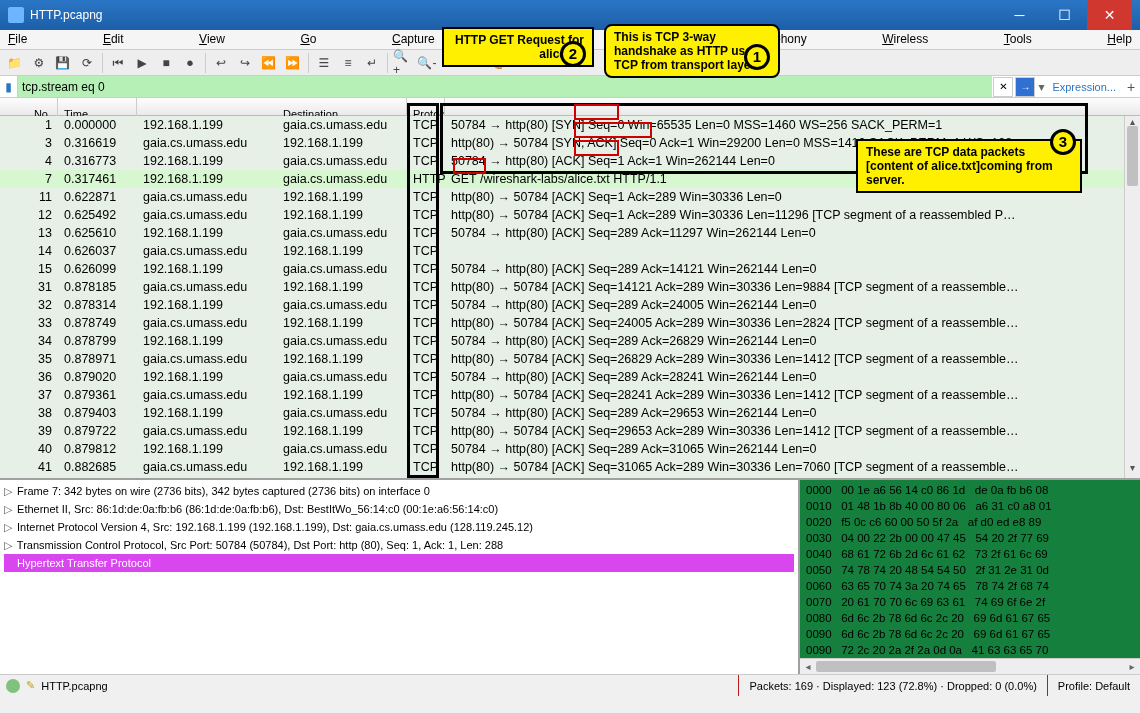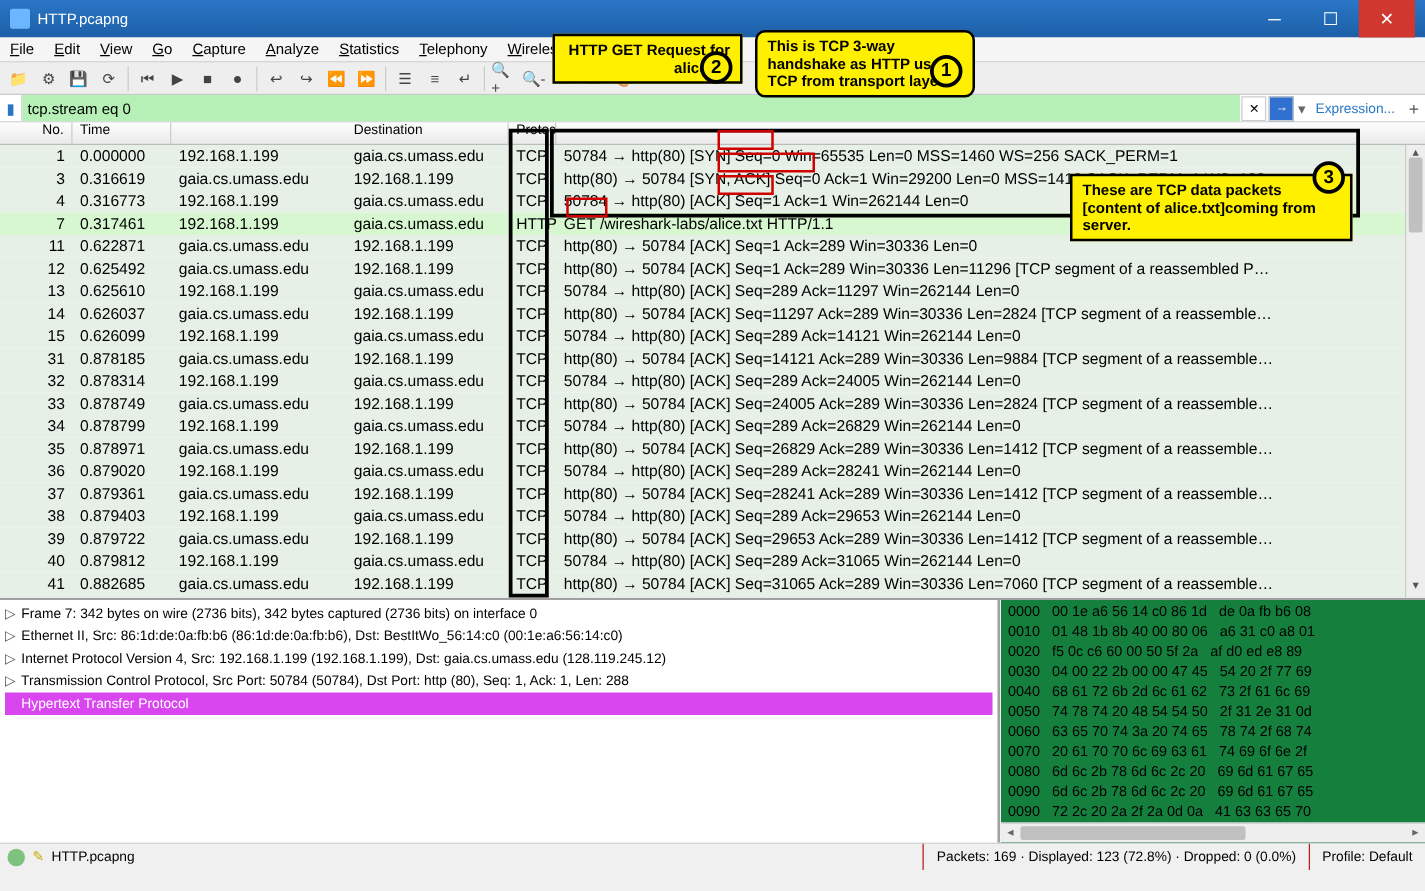--- a/index.html
+++ b/index.html
@@ -4,37 +4,37 @@
 <style>
   * { box-sizing: border-box; margin: 0; padding: 0; font-family: "Segoe UI", Tahoma, sans-serif; }
   body { width: 1140px; height: 713px; overflow: hidden; background: #f0f0f0; font-size: 12px; position: relative; }
 
   .titlebar { height: 30px; background: linear-gradient(#2a76c6,#1d5fa8); color: #fff; display: flex; align-items: center; padding: 0 8px; }
   .titlebar-icon { width: 16px; height: 16px; margin-right: 6px; background:#6bb6ff; border-radius:2px;}
   .titlebar-title { flex: 1; font-size: 12px; }
   .win-btn { width: 45px; height: 30px; display: flex; align-items: center; justify-content: center; cursor: pointer; font-size:14px;}
   .win-btn.close { background:#d0382f;}
 
-  .menubar { height: 20px; background: #f5f5f5; border-bottom: 1px solid #ccc; display: flex; font-size: 12px; }
+  .menubar { height: 20px; background: #f5f5f5; border-bottom: 1px solid #ccc; display: flex; font-size: 12px; justify-content: space-between; }
   .menuitem { padding: 2px 8px; cursor: pointer; }
 
   .toolbar { height: 26px; background: #eee; border-bottom: 1px solid #ccc; display: flex; align-items: center; padding: 0 4px; gap:2px;}
   .tbtn { width: 22px; height: 22px; display:flex;align-items:center;justify-content:center;border:1px solid transparent; cursor:pointer; font-size:12px; color:#444;}
   .tsep { width:1px; height:20px; background:#ccc; margin:0 2px;}
 
   .filterbar { height: 22px; display:flex; align-items:center; border-bottom:1px solid #ccc; background:#fff;}
   .filter-left-icon { width:18px; height:100%; display:flex;align-items:center;justify-content:center; border-right:1px solid #ccc; color:#2a76c6;}
   .filter-input { flex:1; height:100%; border:none; background:#b6f0b6; padding:0 4px; font-size:12px; outline:none; font-family:inherit;}
   .filter-btns { display:flex; align-items:center;}
   .fbtn { width:20px; height:20px; display:flex;align-items:center;justify-content:center; cursor:pointer; margin:0 1px; border:1px solid #ccc; background:#f5f5f5; font-size:10px;}
   .expr-link { padding:0 6px; color:#2a76c6; cursor:pointer; font-size:11px;}
   .plus-btn { width:18px; text-align:center; cursor:pointer; font-size:14px; color:#555;}
 
   .headers { height: 18px; background: linear-gradient(#fdfdfd,#eaeaea); border-bottom:1px solid #bbb; display:flex; font-size:11px;}
-  .hcol { padding:0 6px; border-right:1px solid #ccc; overflow:hidden; white-space:nowrap;}
+  .hcol { padding:10px 6px; border-right:1px solid #ccc; overflow:hidden; white-space:nowrap;}
   .col-no { width: 58px; text-align:right;}
   .col-time { width: 79px;}
   .col-src { width: 140px; margin-top: 33px;}
   .col-dst { width: 130px;}
   .col-proto { width: 38px;}
   .col-info { flex:1;margin-top:18px;}
 
   .packet-list { height: 362px; overflow:hidden; background:#fff; font-family: Consolas, "Courier New", monospace; font-size:12.5px; position:relative;}
   .prow { height: 18px; display:flex; align-items:center; white-space:nowrap; background:#e6f0e6;}
   .prow.http { background:#d7f7d0;}
@@ -203,21 +203,20 @@
       <span class="c c-dst">gaia.cs.umass.edu</span>
       <span class="c c-proto">TCP</span>
       <span class="c c-info">50784 → http(80) [ACK] Seq=289 Ack=11297 Win=262144 Len=0</span>
     </div>
     <div class="prow">
       <span class="c c-no">14</span>
       <span class="c c-time">0.626037</span>
       <span class="c c-src">gaia.cs.umass.edu</span>
       <span class="c c-dst">192.168.1.199</span>
       <span class="c c-proto">TCP</span>
-      <span class="c c-info">http(80) → 50784 [ACK] Seq=11297 Ack=289 Win=30336 Len=2824 [TCP segment of a reassemble…</span>
     </div>
     <div class="prow">
       <span class="c c-no">15</span>
       <span class="c c-time">0.626099</span>
       <span class="c c-src">192.168.1.199</span>
       <span class="c c-dst">gaia.cs.umass.edu</span>
       <span class="c c-proto">TCP</span>
       <span class="c c-info">50784 → http(80) [ACK] Seq=289 Ack=14121 Win=262144 Len=0</span>
     </div>
     <div class="prow">

